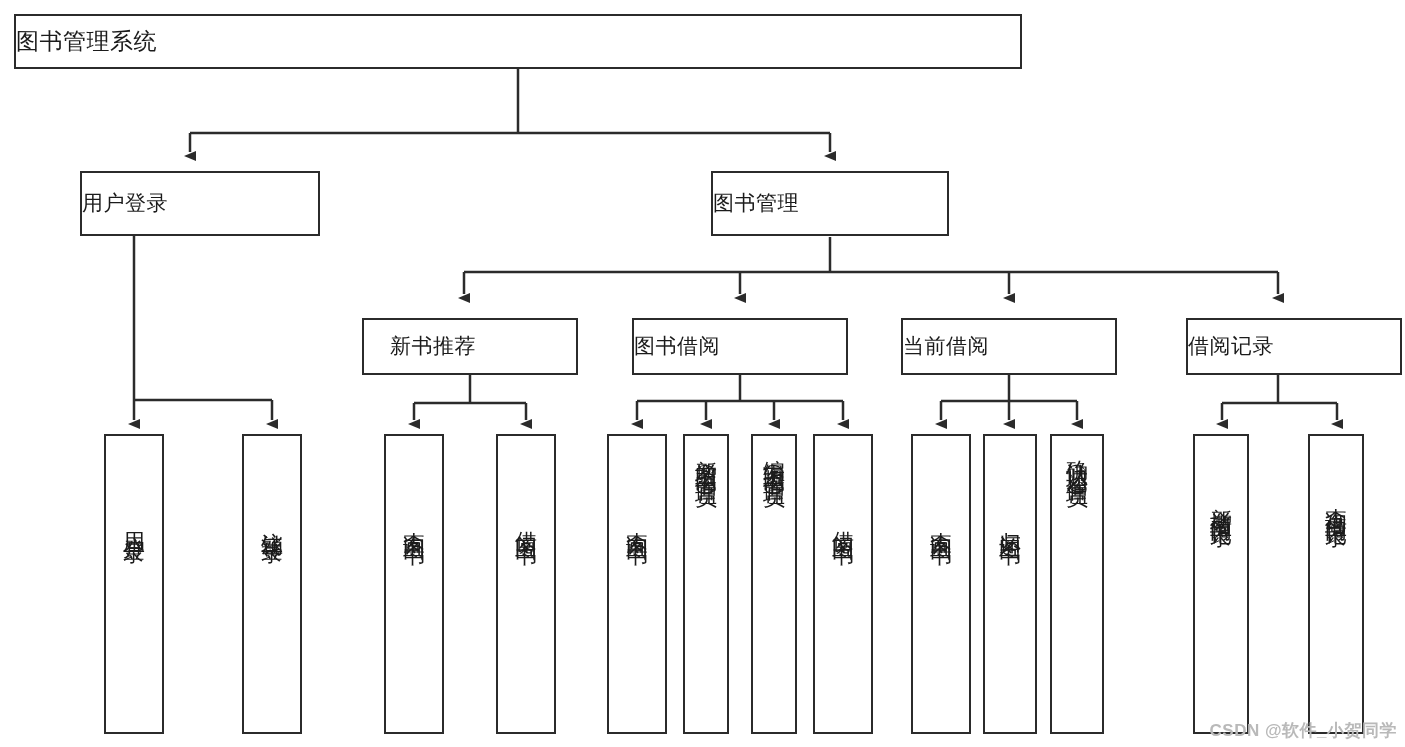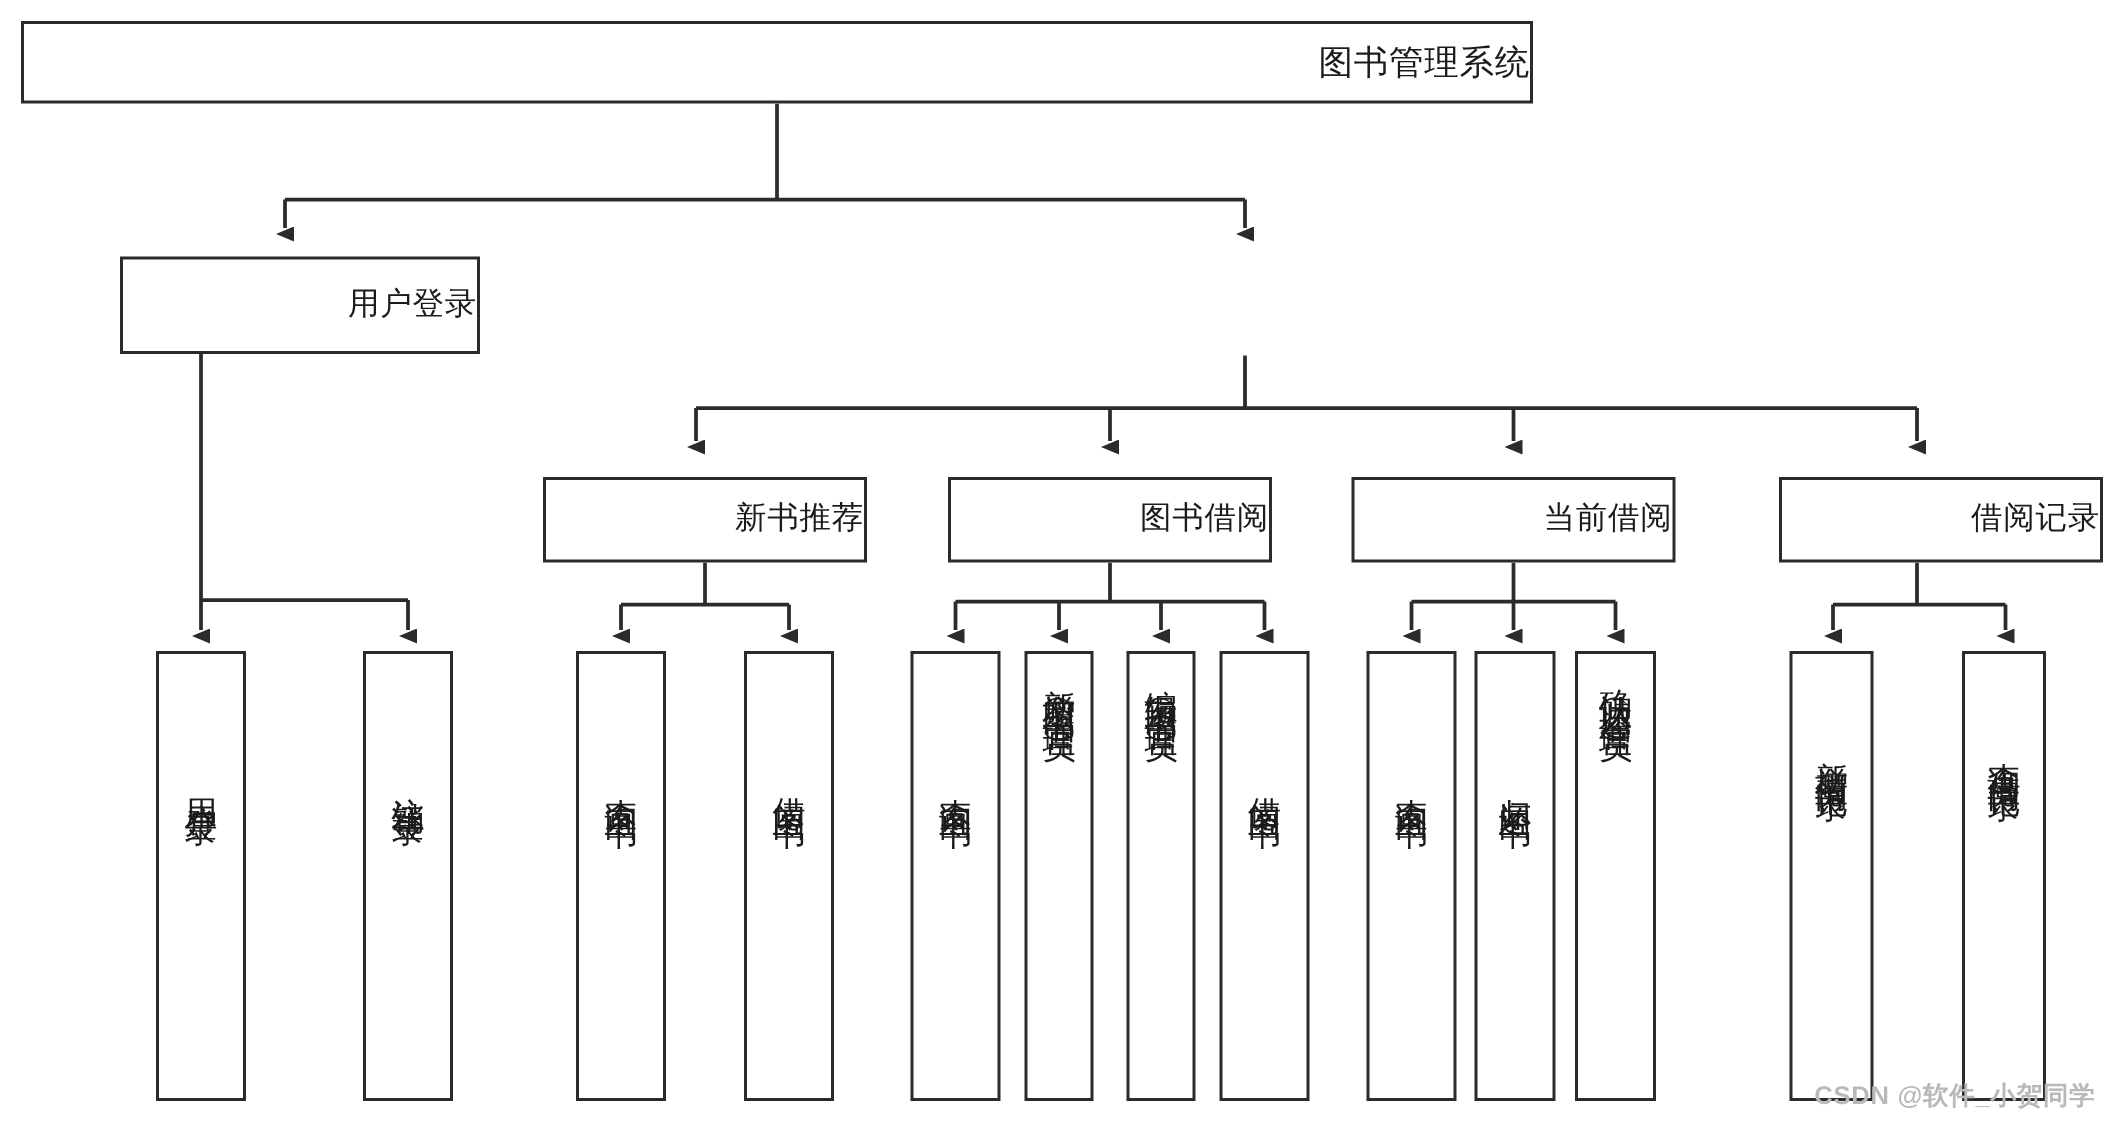--- a/index.html
+++ b/index.html
@@ -25,21 +25,21 @@
     height: 747px;
     pointer-events: none;
   }
   .node {
     position: absolute;
     box-sizing: border-box;
     background: #ffffff;
     border: 2px solid #2b2b2b;
     display: flex;
     align-items: center;
-    justify-content: flex-end;
+    justify-content: flex-start;
     color: #1b1b1b;
   }
   .node .lbl {
     display: block;
     text-align: center;
     line-height: 1.18;
     letter-spacing: 0.5px;
   }
   .node.horizontal .lbl {
     writing-mode: horizontal-tb;
@@ -132,22 +132,25 @@
     </g>
   </svg>
 
   <div class="node horizontal root" style="left:14px; top:14px; width:1008px; height:55px;">
     <span class="lbl">图书管理系统</span>
   </div>
 
   <div class="node horizontal" style="left:80px; top:171px; width:240px; height:65px;">
     <span class="lbl">用户登录</span>
   </div>
-
-  <div class="node horizontal" style="left:362px; top:318px; width:216px; height:57px;">
+  <div class="node horizontal" style="left:711px; top:171px; width:238px; height:65px;">
+    <span class="lbl">图书管理</span>
+  </div>
+
+  <div class="node horizontal" style="left:362px; top:318px; width:216px; height:57px;padding-left:26px;">
     <span class="lbl">新书推荐</span>
   </div>
   <div class="node horizontal" style="left:901px; top:318px; width:216px; height:57px;">
     <span class="lbl">当前借阅</span>
   </div>
   <div class="node horizontal" style="left:632px; top:318px; width:216px; height:57px;">
     <span class="lbl">图书借阅</span>
   </div>
   <div class="node horizontal" style="left:1186px; top:318px; width:216px; height:57px;">
     <span class="lbl">借阅记录</span>

